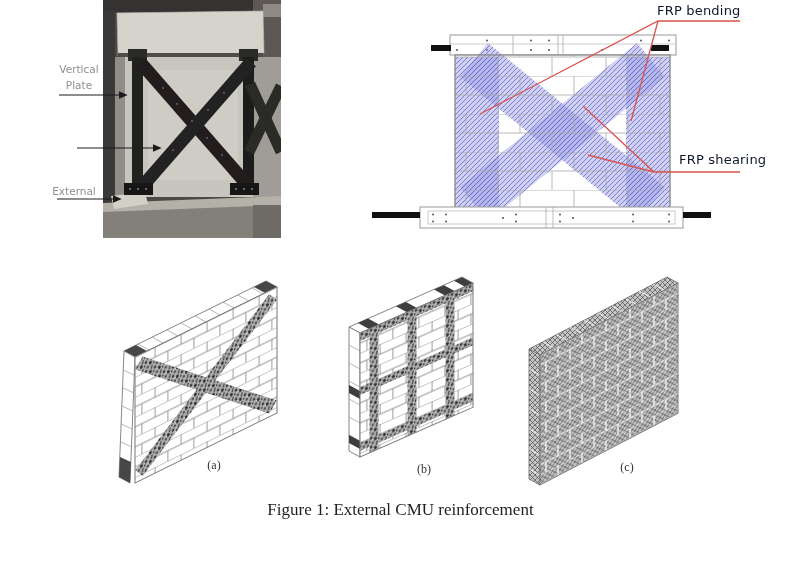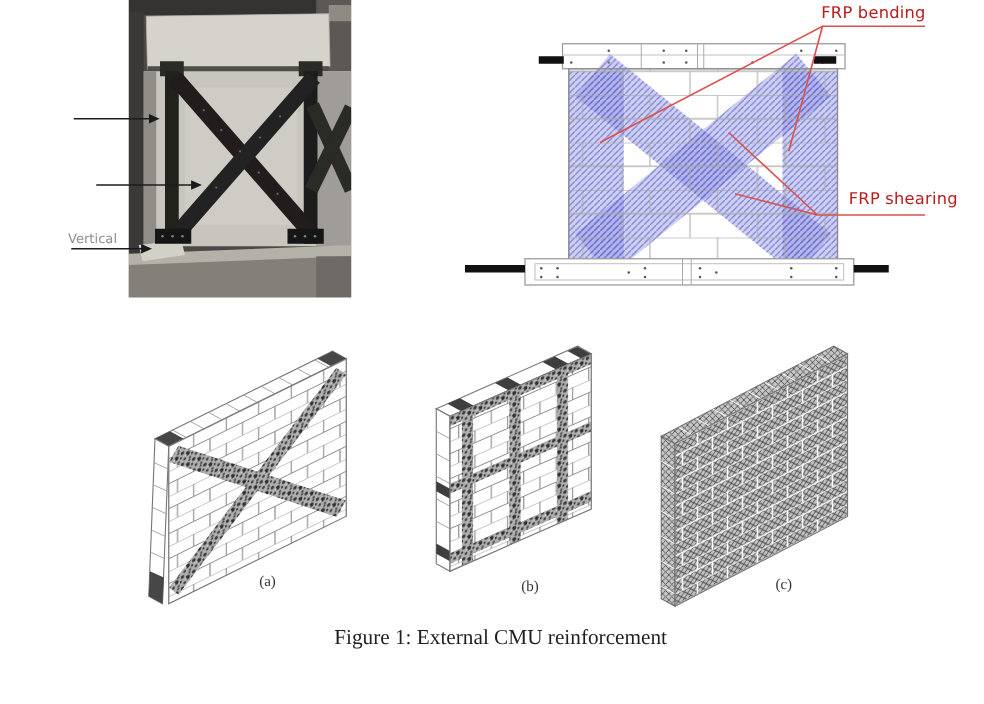--- a/index.html
+++ b/index.html
@@ -4,21 +4,21 @@
 <style>
   html,body{margin:0;padding:0;background:#fff;}
   .page{position:relative;width:787px;height:563px;background:#fff;overflow:hidden;
         font-family:"Liberation Sans",sans-serif;}
   .art{position:absolute;left:0;top:0;}
   .labels-layer{position:absolute;left:0;top:0;width:787px;height:563px;pointer-events:none;}
   .plabel{position:absolute;display:block;text-align:center;
           font-family:"DejaVu Sans",sans-serif;font-size:10.5px;line-height:1.5;
           color:var(--photo-label-gray,#8f8f8f);}
   .frp-label{position:absolute;display:block;font-family:"DejaVu Sans",sans-serif;
-             font-size:13px;font-weight:500;color:#b91c1c;letter-spacing:0.2px;}
+             font-size:13px;font-weight:500;color:#0f172a;letter-spacing:0.2px;}
   .abc-label{position:absolute;display:block;text-align:center;
              font-family:"Liberation Serif",serif;font-size:12px;color:#333;}
   .caption{position:absolute;left:0;top:500px;width:787px;text-align:center;text-indent:14px;
            font-family:"Liberation Serif",serif;font-size:17px;color:var(--caption-color,#1f1f1f);}
 </style>
 </head>
 <body>
 
 <div class="page">
 
@@ -224,21 +224,22 @@
       <g transform="matrix(1,-0.52,0,1,540,355)">
         <rect width="138" height="130" fill="#c2c2c2"></rect>
         <rect width="138" height="130" fill="url(#xhatch)"></rect>
         <rect width="138" height="130" fill="url(#brickWhite)"></rect>
         <rect width="138" height="130" fill="none" stroke="#777777" stroke-width="1"></rect>
       </g>
     </g>
   </svg>
 
   <div class="labels-layer">
-    <span class="plabel" style="left:38px;top:184px;width:72px">Vertical</span>
+    <span class="plabel" style="left:50px;top:62px;width:58px">Vertical Plate</span>
+    <span class="plabel" style="left:38px;top:184px;width:72px">External</span>
 
     <span class="frp-label" style="left:657px;top:3px">FRP bending</span>
     <span class="frp-label" style="left:679px;top:152px">FRP shearing</span>
 
     <span class="abc-label" style="left:196px;top:458px;width:36px">(a)</span>
     <span class="abc-label" style="left:412px;top:462px;width:24px">(b)</span>
     <span class="abc-label" style="left:608px;top:460px;width:38px">(c)</span>
 
     <div class="caption">Figure 1: External CMU reinforcement</div>
   </div>

